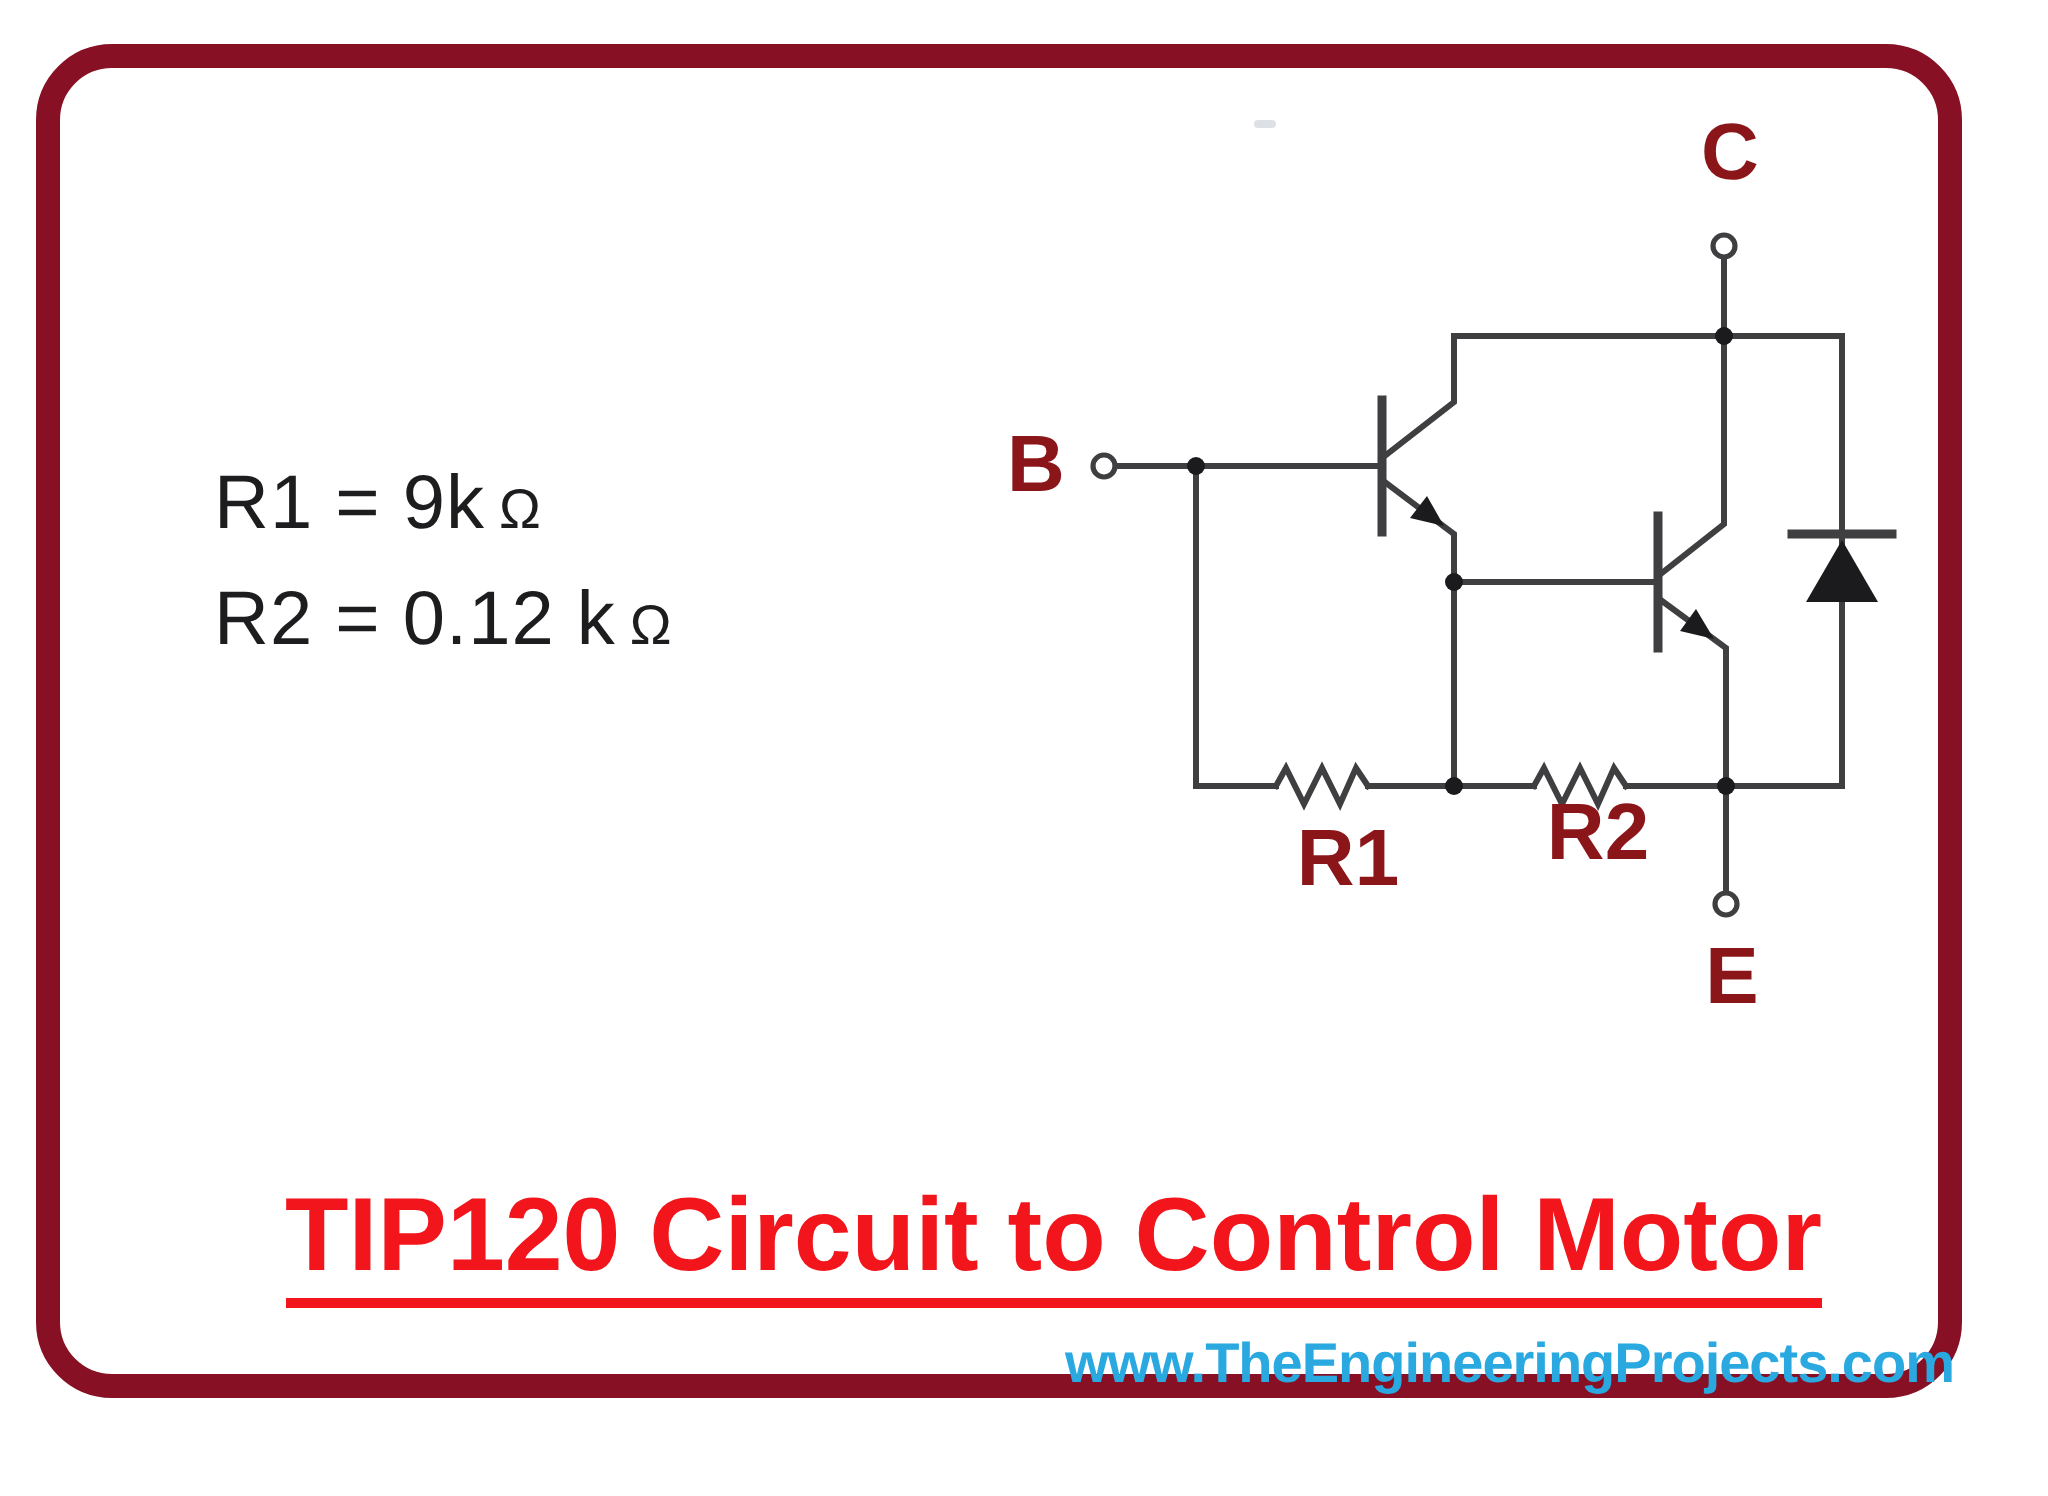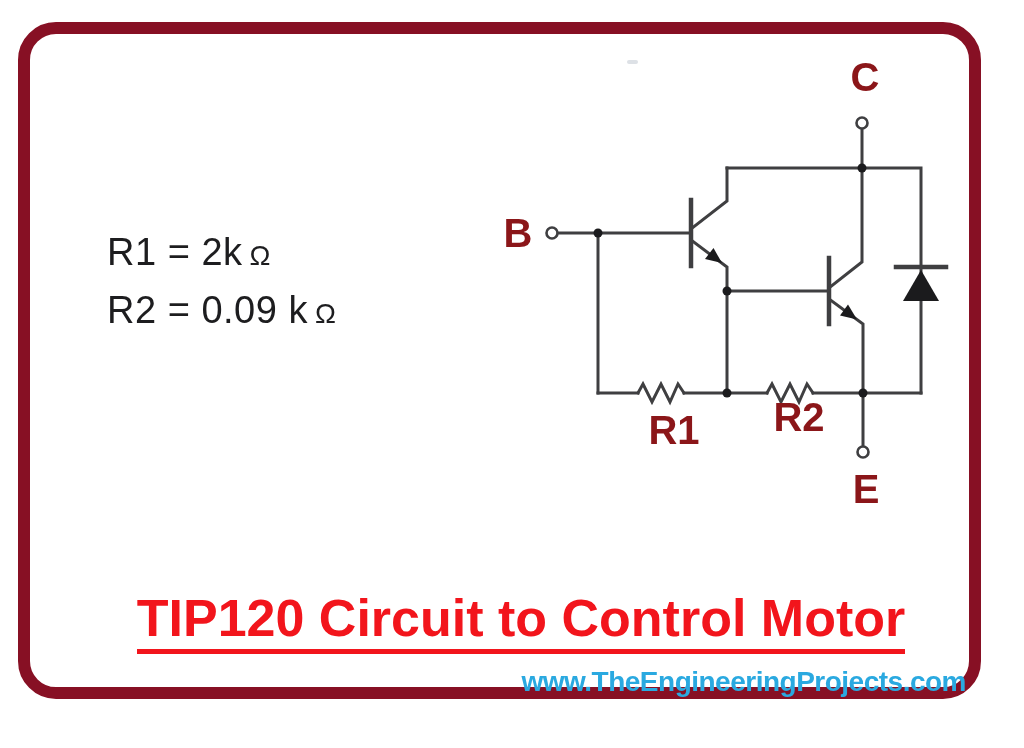--- a/index.html
+++ b/index.html
@@ -60,57 +60,57 @@
   }
   .label-b  { left: 518px; top: 233px; }
   .label-c  { left: 865px; top: 77px;  }
   .label-e  { left: 866px; top: 489px; }
   .label-r1 { left: 674px; top: 430px; text-align: center; }
   .label-r2 { left: 799px; top: 417px; }
   .title-wrap {
     position: absolute;
     left: 131px; top: 590px;
     width: 780px;
-    text-align: center;
+    text-align: right;
   }
   .title-text {
     display: inline-block;
     font-size: 52px;
     font-weight: bold;
     line-height: 1.08;
     color: #f2151c;
     border-bottom: 5px solid #f2151c;
     padding-bottom: 3px;
     white-space: nowrap;
   }
   .website {
     position: absolute;
-    right: 58px; top: 666px;
+    right: 47px; top: 666px;
     font-size: 28px;
     font-weight: bold;
     color: #2aa9e0;
     letter-spacing: -0.5px;
     white-space: nowrap;
   }
 </style>
 </head>
 <body>
 
 <div id="page">
 
   <div class="frame"></div>
 
   <div class="artifact-dash"></div>
 
   <div class="values">
     <div class="value-line">
-      <span>R1 = 2k</span><span class="ohm">Ω</span>
+      <span>R1 = 9k</span><span class="ohm">Ω</span>
     </div>
     <div class="value-line">
-      <span>R2 = 0.09 k</span><span class="ohm">Ω</span>
+      <span>R2 = 0.12 k</span><span class="ohm">Ω</span>
     </div>
   </div>
 
   <svg class="circuit" viewBox="0 0 1024 748" xmlns="http://www.w3.org/2000/svg">
     <g stroke="#3f3f41" stroke-width="3" fill="none" stroke-linecap="square">
 
       <line x1="558" y1="233" x2="691" y2="233"></line>
 
       <line x1="598" y1="233" x2="598" y2="393"></line>
 

